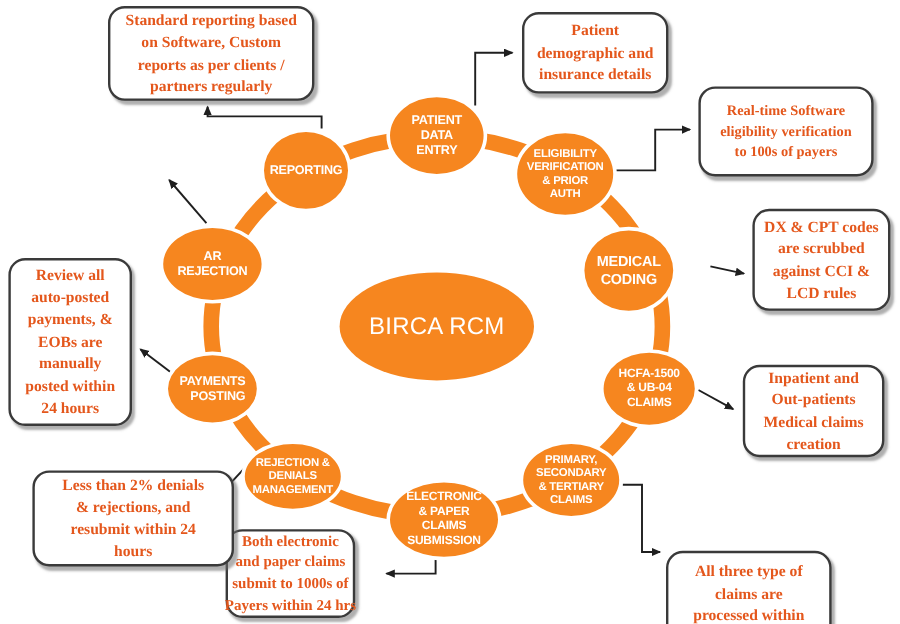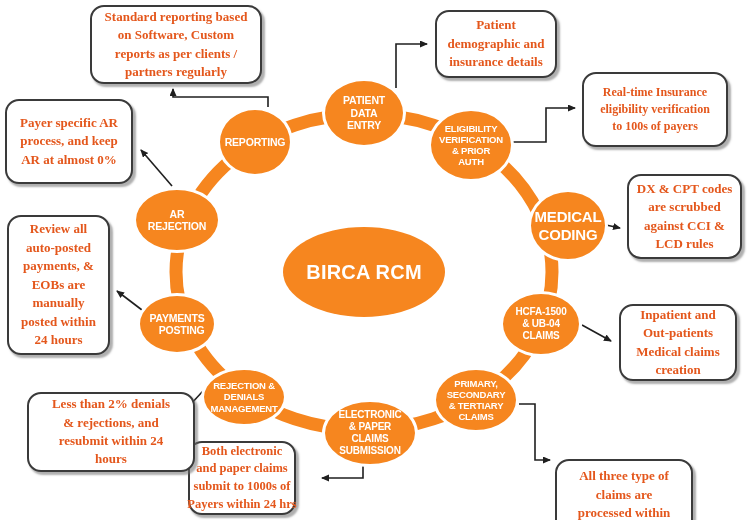--- a/index.html
+++ b/index.html
@@ -13,21 +13,21 @@
     background:#F6861F;border:3px solid #ffffff;box-sizing:border-box;
     display:flex;align-items:center;justify-content:center;
     color:#ffffff;font-weight:bold;text-align:center;
     font-size:10px;line-height:1.18;letter-spacing:-0.2px;
     white-space:pre;
   }
   .center-node{
     position:absolute;z-index:2;border-radius:50%;
     background:#F6861F;
     display:flex;align-items:center;justify-content:center;
-    color:#ffffff;font-weight:bold;font-size:20px;letter-spacing:0.2px;
+    color:#ffffff;font-weight:normal;font-size:20px;letter-spacing:0.2px;
   }
   .callout{
     position:absolute;z-index:3;background:#ffffff;
     border:2px solid #3a3a3a;border-radius:14px;
     box-shadow:2.5px 3px 2px rgba(110,110,110,0.55);
     display:flex;align-items:center;justify-content:center;
     color:#E4571C;font-family:"Liberation Serif",serif;font-weight:bold;
     font-size:13px;line-height:1.42;text-align:center;white-space:pre;
     box-sizing:border-box;padding:2px 4px;
   }
@@ -64,21 +64,21 @@
 
   <div class="node" style="left:322px;top:78px;width:84px;height:70px;font-size:10.5px;">PATIENT
 DATA
 ENTRY</div>
 
   <div class="node" style="left:428px;top:108px;width:86px;height:74px;font-size:9.5px;">ELIGIBILITY
 VERIFICATION
 &amp; PRIOR
 AUTH</div>
 
-  <div class="node" style="left:528px;top:189px;width:80px;height:73px;font-size:15px;">MEDICAL
+  <div class="node" style="left:484px;top:189px;width:80px;height:73px;font-size:12px;">MEDICAL
 CODING</div>
 
   <div class="node" style="left:500px;top:291px;width:82px;height:66px;font-size:10px;">HCFA-1500
 &amp; UB-04
 CLAIMS</div>
 
   <div class="node" style="left:433px;top:367px;width:86px;height:66px;font-size:9.5px;">PRIMARY,
 SECONDARY
 &amp; TERTIARY
 CLAIMS</div>
@@ -102,21 +102,21 @@
 
   <div class="callout" style="left:90px;top:5px;width:172px;height:79px;">Standard reporting based
 on Software, Custom
 reports as per clients /
 partners regularly</div>
 
   <div class="callout" style="left:435px;top:10px;width:122px;height:68px;">Patient
 demographic and
 insurance details</div>
 
-  <div class="callout" style="left:582px;top:72px;width:146px;height:75px;font-size:12px;">Real-time Insurance
+  <div class="callout" style="left:582px;top:72px;width:146px;height:75px;font-size:12px;">Real-time Software
 eligibility verification
 to 100s of payers</div>
 
   <div class="callout" style="left:627px;top:174px;width:115px;height:85px;">DX &amp; CPT codes
 are scrubbed
 against CCI &amp;
 LCD rules</div>
 
   <div class="callout" style="left:619px;top:304px;width:118px;height:77px;">Inpatient and
 Out-patients
@@ -139,17 +139,14 @@
 hours</div>
 
   <div class="callout" style="left:7px;top:215px;width:103px;height:140px;">Review all
 auto-posted
 payments, &amp;
 EOBs are
 manually
 posted within
 24 hours</div>
 
-  <div class="callout" style="left:5px;top:99px;width:128px;height:85px;">Payer specific AR
-process, and keep
-AR at almost 0%</div>
 
 </div>
 
 </body></html>

